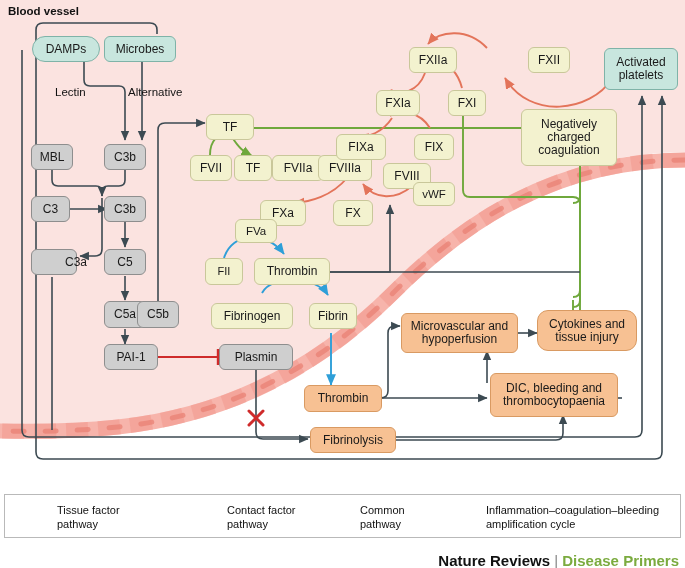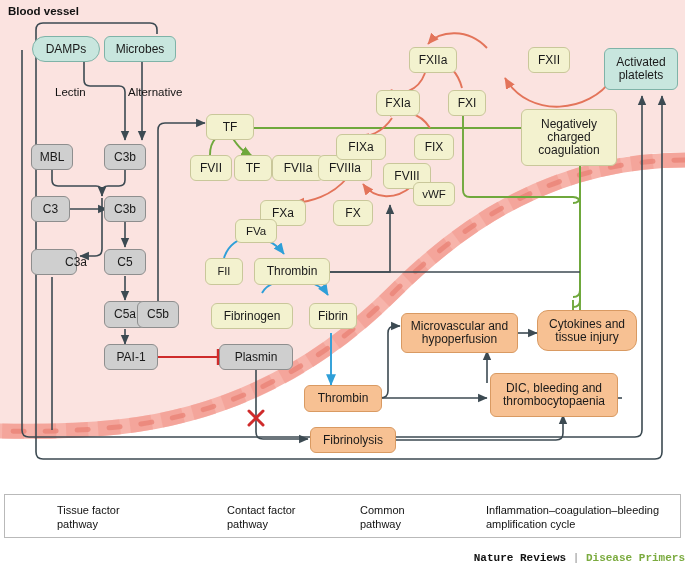--- a/index.html
+++ b/index.html
@@ -16,21 +16,21 @@
   .n-orange{background:#f7c193;border-color:#d99a62;}
 
   .vlabel{position:absolute;font-weight:bold;font-size:11.5px;color:#111;}
   .plabel{position:absolute;font-size:11.5px;color:#111;}
 
   #legend{position:absolute;left:4px;top:494px;width:677px;height:44px;
           border:1px solid #b9b9b9;background:#fff;box-sizing:border-box;}
   .lg{position:absolute;display:flex;align-items:flex-start;}
   .lg .ltxt{font-size:11px;color:#111;line-height:1.25;padding-left:6px;white-space:pre-line;}
 
-  #credit{position:absolute;right:0;top:552px;font-size:11px;font-weight:bold;color:#111;font-family:Liberation Mono, monospace;}
+  #credit{position:absolute;right:6px;top:552px;font-size:15px;font-weight:bold;color:#111;}
   #credit .np{color:#7bab3f;font-weight:bold;}
   #credit .sep{color:#888;font-weight:normal;}
 </style>
 </head>
 <body>
 
 <div id="page">
 
   <svg id="svgroot" viewBox="0 0 685 568">
     <defs>

